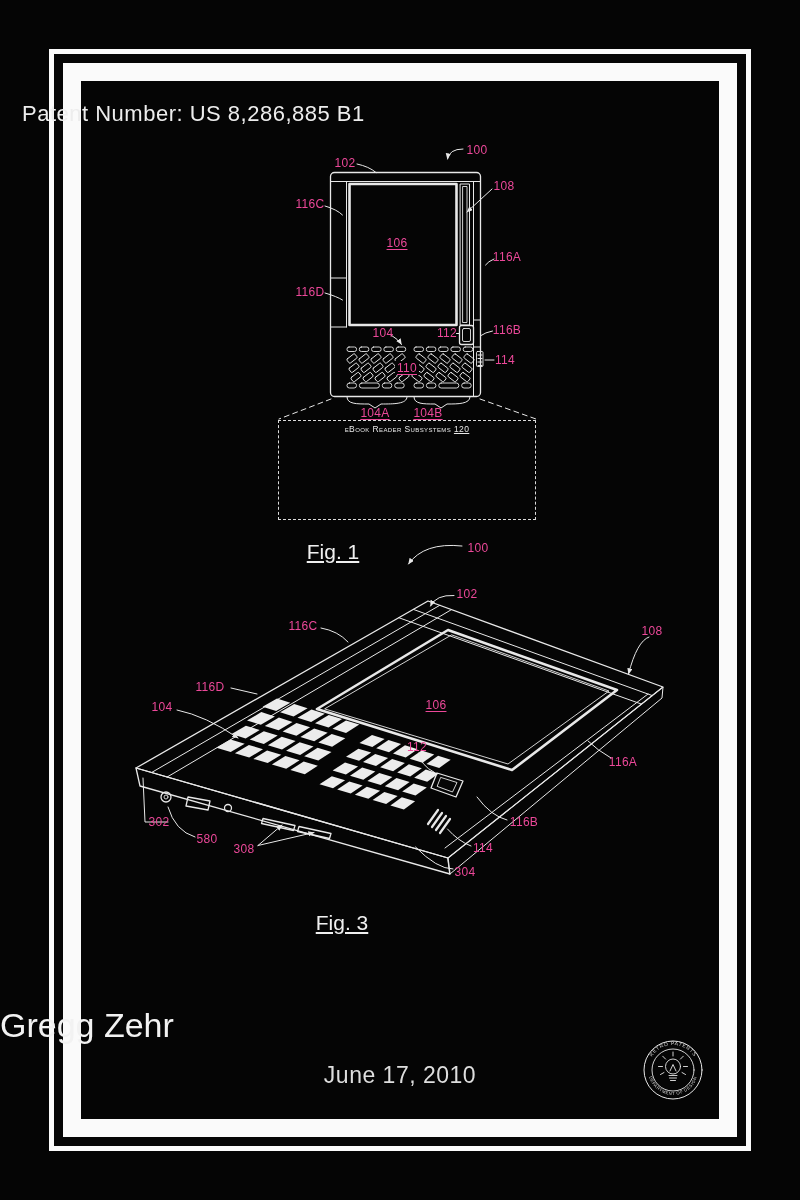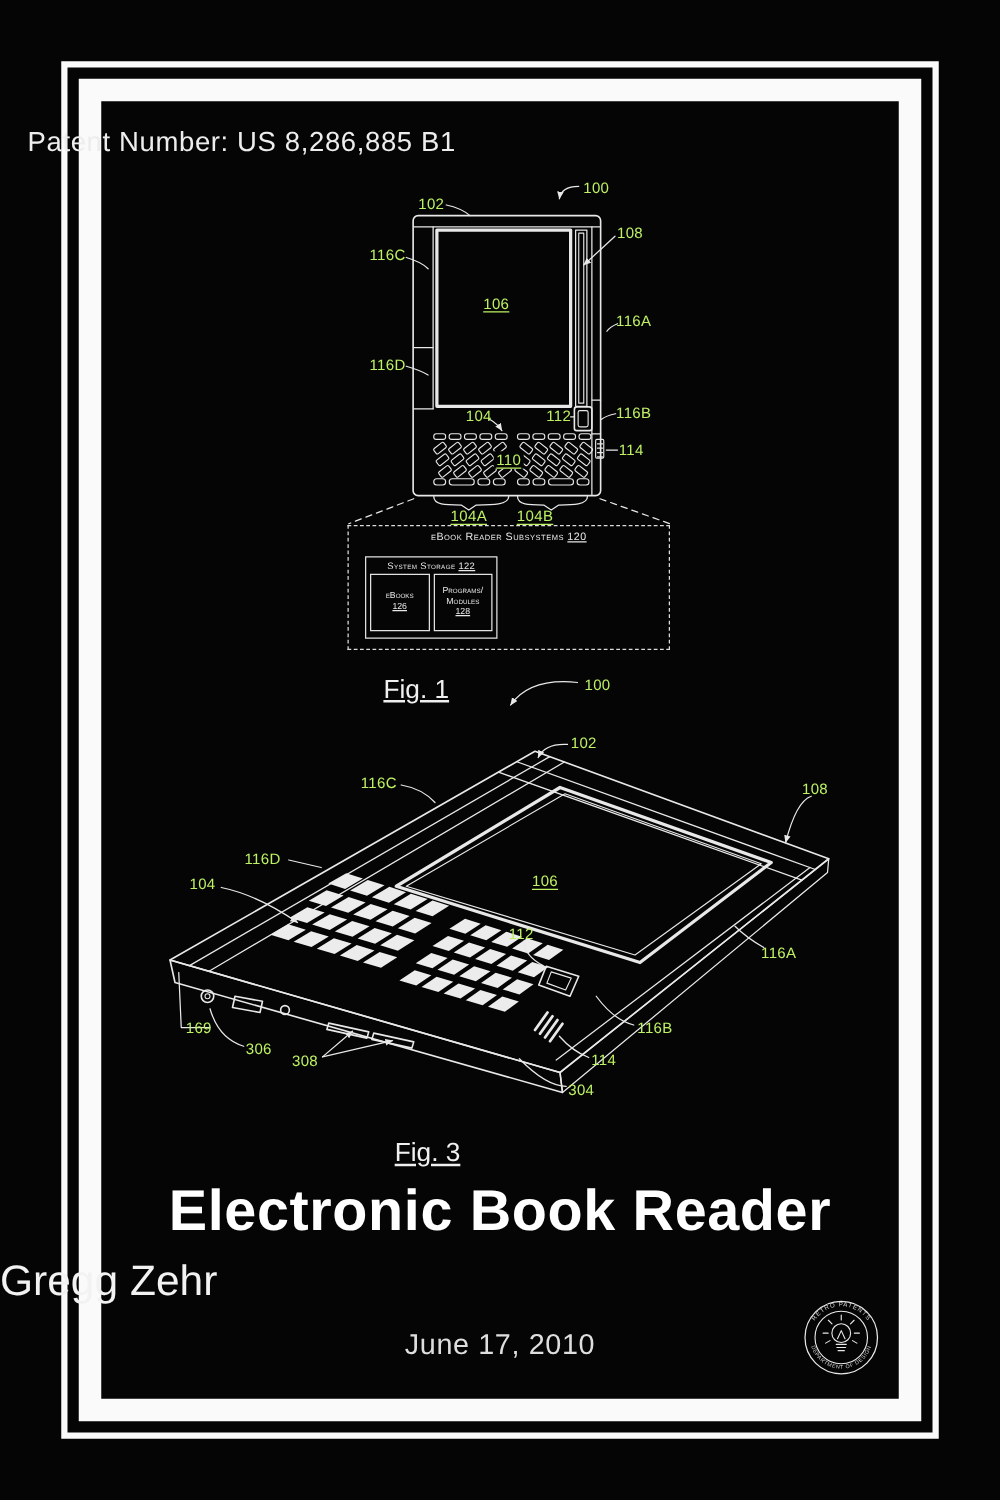--- a/index.html
+++ b/index.html
@@ -10,21 +10,21 @@
   .patent-number{position:absolute;top:101px;left:0;width:100%;
                  color:#ededed;font-size:22px;letter-spacing:.5px;padding-left:22px;}
   svg.art{position:absolute;left:0;top:0;}
   .s{fill:none;stroke:#e8e8e8;stroke-width:1.3;stroke-linecap:round;stroke-linejoin:round;}
   .sw1{stroke-width:1;}
   .sw2{stroke-width:2.6;}
   .thin{stroke-width:.9;}
   .dash{stroke-dasharray:5 4;}
   .hatch{stroke-width:2.2;}
   .key{fill:#ececec;stroke:none;}
-  .ref{position:absolute;transform:translate(-50%,-50%);color:#bef264;font-size:12px;
+  .ref{position:absolute;transform:translate(-50%,-50%);color:#ec4899;font-size:12px;
        white-space:nowrap;letter-spacing:.3px;}
   .ref.bg{background:#050505;padding:0 2px;}
   .u{text-decoration:underline;text-underline-offset:2px;}
   .caption{position:absolute;transform:translate(-50%,-50%);color:#f0f0f0;font-size:21px;text-decoration:underline;}
   .subsys{position:absolute;left:278px;top:420px;width:258px;height:100px;box-sizing:border-box;
           border:1.5px dashed #dcdcdc;font-variant:small-caps;color:#e8e8e8;}
   .subsys .u{text-underline-offset:1px;}
   .subsys-title{position:absolute;top:3px;left:0;width:100%;text-align:center;
                 font-size:8.5px;letter-spacing:.4px;}
   .storage{position:absolute;left:13px;top:24px;width:106px;height:66px;box-sizing:border-box;
@@ -296,55 +296,38 @@
   <span class="ref" style="left:507px;top:330px">116B</span>
   <span class="ref u bg" style="left:407px;top:368px">110</span>
   <span class="ref" style="left:505px;top:360px">114</span>
   <span class="ref u" style="left:375px;top:413px">104A</span>
   <span class="ref u" style="left:428px;top:413px">104B</span>
 
   <div class="subsys">
     <div class="subsys-title">
       <span>eBook Reader Subsystems</span>&nbsp;<span class="u">120</span>
     </div>
-    <div class="storage">
-      <div class="storage-title">
-        <span>System Storage</span>&nbsp;<span class="u">122</span>
-      </div>
-      <div class="srow">
-        <div class="sbox">
-          <span>eBooks</span>
-          <span class="u">126</span>
-        </div>
-        <div class="sbox">
-          <span>Programs/</span>
-          <span>Modules</span>
-          <span class="u">128</span>
-        </div>
-      </div>
-    </div>
   </div>
 
   <div class="caption" style="left:333px;top:552px">Fig. 1</div>
 
   <span class="ref" style="left:478px;top:548px">100</span>
   <span class="ref" style="left:467px;top:594px">102</span>
   <span class="ref" style="left:303px;top:626px">116C</span>
   <span class="ref" style="left:652px;top:631px">108</span>
   <span class="ref" style="left:210px;top:687px">116D</span>
   <span class="ref" style="left:162px;top:707px">104</span>
   <span class="ref u" style="left:436px;top:705px">106</span>
   <span class="ref" style="left:417px;top:747px">112</span>
   <span class="ref" style="left:623px;top:762px">116A</span>
-  <span class="ref" style="left:159px;top:822px">169</span>
+  <span class="ref" style="left:159px;top:822px">302</span>
   <span class="ref" style="left:524px;top:822px">116B</span>
-  <span class="ref" style="left:207px;top:839px">306</span>
+  <span class="ref" style="left:207px;top:839px">580</span>
   <span class="ref" style="left:244px;top:849px">308</span>
   <span class="ref" style="left:483px;top:848px">114</span>
   <span class="ref" style="left:465px;top:872px">304</span>
 
   <div class="caption" style="left:342px;top:923px">Fig. 3</div>
 
-  <div class="title-main">Electronic Book Reader</div>
   <div class="inventor">Gregg Zehr</div>
   <div class="date">June 17, 2010</div>
 
 </div>
 
 </body></html>

